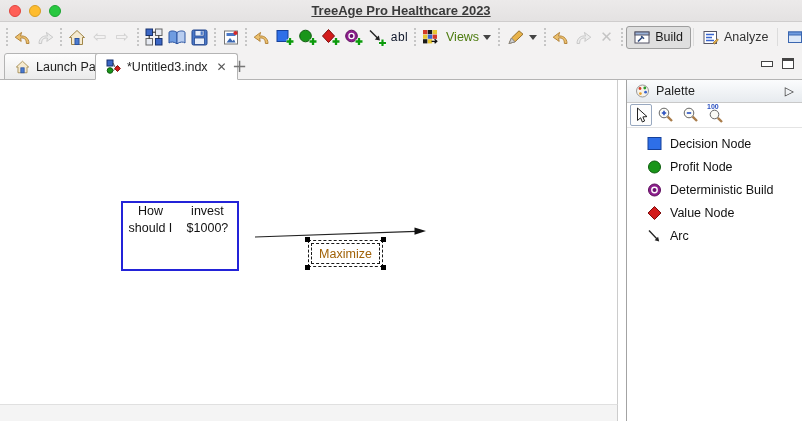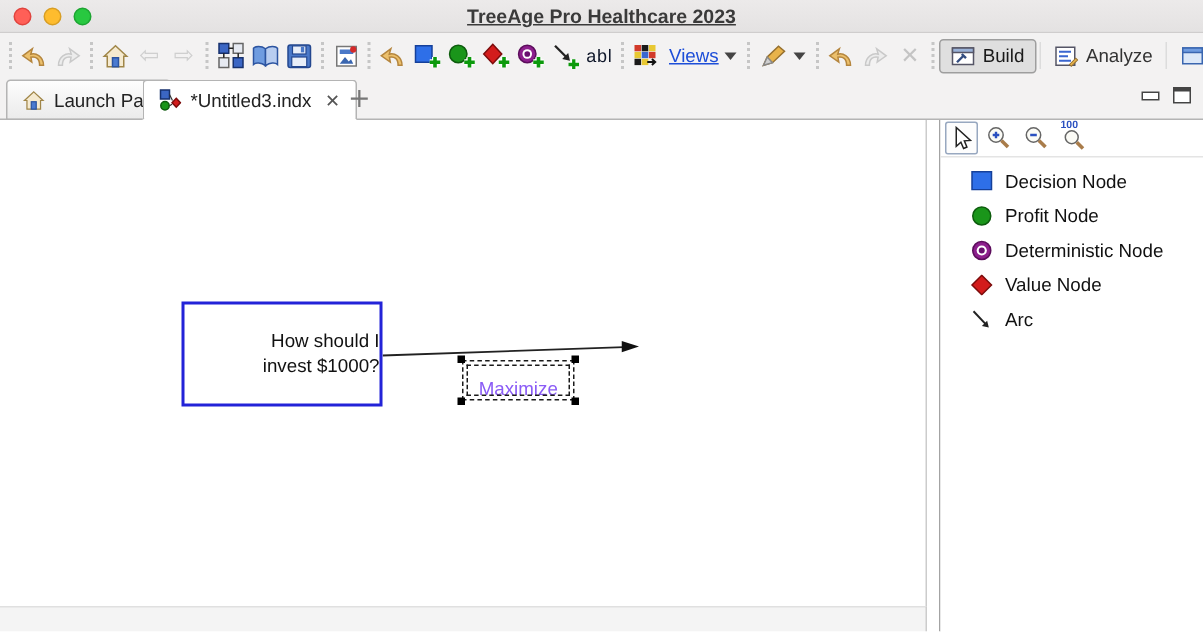--- a/index.html
+++ b/index.html
@@ -17,21 +17,21 @@
   .title { text-align:center; line-height:21px; font-weight:bold; font-size:13px; color:#3a3a3a;text-decoration:underline; }
 
   
   .toolbar { position:absolute; left:0; top:22px; width:802px; height:30px;
     background:#f3f2f2; display:flex; align-items:center; padding:0 0 0 3px; }
   .tsep { width:0; height:18px; border-left:2px dotted #c6c6c6; margin:0 3px; flex:0 0 auto; }
   .tbtn { width:23px; height:24px; display:flex; align-items:center; justify-content:center; flex:0 0 auto; }
   .tbtn .glyph { font-family:"DejaVu Sans", sans-serif; font-size:16px; line-height:1; }
   .glyph.dis { color:#cfcfcf; }
   .abl { color:#0f172a; font-size:12px; letter-spacing:0.5px; padding:0 3px; }
-  .views { display:flex; align-items:center; gap:4px; padding:0 4px; color:#1d4ed8; font-size:12.5px; flex:0 0 auto;text-decoration:underline;}
+  .views { display:flex; align-items:center; gap:4px; padding:0 4px; color:#4d7c0f; font-size:12.5px; flex:0 0 auto;}
   .caret { width:0; height:0; border-left:4px solid transparent; border-right:4px solid transparent; border-top:5px solid #444; display:inline-block; }
   .perspectives { margin-left:auto; display:flex; align-items:center; height:100%; flex:0 0 auto; }
   .persp { display:flex; align-items:center; gap:5px; padding:3px 7px; font-size:12.5px; color:#333; white-space:nowrap; }
   .persp.active { background:#dfdfdf; border:1px solid #9e9e9e; border-radius:3px; color:#1a1a1a; }
   .vsep { width:1px; height:18px; background:#dcdcdc; margin:0 2px; }
 
   
   .tabbar { position:absolute; left:0; top:52px; width:802px; height:28px;
     background:#f3f2f2; border-bottom:1px solid #b4b4b4; }
   .tab { position:absolute; bottom:-1px; height:27px; display:flex; align-items:center; gap:6px;
@@ -46,29 +46,29 @@
   .ic-max { width:12px; height:11px; border:1.4px solid #444; border-top:3px solid #444; background:#fff; }
 
   
   .editor { position:absolute; left:0; top:80px; width:627px; height:341px; background:#fff; }
   .page { position:absolute; left:0; top:0; width:618px; height:324px; background:#fff;
     border-right:1px solid #cccccc; }
   .page-bottom { position:absolute; left:0; top:324px; width:618px; height:17px;
     background:#f4f4f4; border-top:1px solid #e0e0e0; border-right:1px solid #cccccc;}
   .divider { position:absolute; left:626px; top:80px; width:1px; height:341px; background:#a3a3a3; }
 
-  .decision-node { position:absolute; left:121px; top:121px; width:134px; height:70px;
-    background:#fff; border:2.5px solid #2323d8; display:flex; flex-direction:column;
-    align-items:flex-end; justify-content:center; text-align:center; font-size:12.5px;
+  .decision-node { position:absolute; left:121px; top:121px; width:118px; height:70px;
+    background:#fff; border:2.5px solid #2323d8; display:flex; 
+    align-items:flex-start; justify-content:center; text-align:center; font-size:12.5px;
     line-height:17px; color:#111; }
   .arc-svg { position:absolute; left:0; top:0; width:618px; height:324px; }
 
   .arc-label { position:absolute; left:308px; top:160px; width:75px; height:27px;
     background:#fff; border:1.5px dashed #1a1a1a; outline:1px dashed #1a1a1a; outline-offset:-4px;
-    display:flex; align-items:flex-end; justify-content:center; font-size:12.5px; color:#8b5cf6; }
+    display:flex; align-items:center; justify-content:center; font-size:12.5px; color:#a16207; }
   .handle { position:absolute; width:5px; height:5px; background:#000; }
   .h-tl { left:-4px; top:-4px; } .h-tr { right:-4px; top:-4px; }
   .h-bl { left:-4px; bottom:-4px; } .h-br { right:-4px; bottom:-4px; }
 
   .value-node { position:absolute; left:424px; top:110px; width:136px; height:81px; }
   .value-node .vtext { position:absolute; left:0; top:0; width:136px; height:81px;
     display:flex; align-items:center; justify-content:center; font-size:12.5px; color:#111;
     transform:translateX(-7px); }
 
   
@@ -320,20 +320,31 @@
         <span class="handle h-tr"></span>
         <span class="handle h-bl"></span>
         <span class="handle h-br"></span>
       </div>
     </div>
     <div class="page-bottom"></div>
   </div>
   <div class="divider"></div>
 
   <div class="palette">
+    <div class="p-header">
+      <svg width="15" height="14" viewBox="0 0 15 14">
+          <circle cx="7.5" cy="7" r="6" fill="#f7f3ea" stroke="#999"></circle>
+          <circle cx="5" cy="4.5" r="1.4" fill="#d23a2a"></circle>
+          <circle cx="9.8" cy="4" r="1.4" fill="#2a9a2a"></circle>
+          <circle cx="10.6" cy="8.2" r="1.4" fill="#3a66d0"></circle>
+          <circle cx="5.4" cy="9.6" r="1.4" fill="#e8a02a"></circle>
+        </svg>
+      <span>Palette</span>
+      <span class="p-expand">▷</span>
+    </div>
     <div class="p-tools">
       <div class="p-tool selected">
         <svg width="13" height="16" viewBox="0 0 13 16">
             <path d="M2.5 1 L2.5 13.5 L5.6 10.8 L7.4 15 L9.6 14 L7.9 9.9 L12 9.6 Z" fill="#fff" stroke="#222"></path>
           </svg>
       </div>
       <div class="p-tool">
         <svg width="18" height="18" viewBox="0 0 18 18">
             <circle cx="7" cy="7" r="4.8" fill="#fbfbf6" stroke="#666"></circle>
             <line x1="10.6" y1="10.6" x2="15" y2="15" stroke="#a97c4a" stroke-width="2.4"></line>
@@ -367,21 +378,21 @@
             <circle cx="7.5" cy="7" r="6" fill="#1a951a" stroke="#0d5c0d"></circle>
           </svg>
         <span>Profit Node</span>
       </div>
       <div class="p-item">
         <svg width="15" height="14" viewBox="0 0 15 14">
             <circle cx="7.5" cy="7" r="6" fill="#8d1f8d" stroke="#5c0d5c"></circle>
             <circle cx="7.5" cy="7" r="3.4" fill="#fff"></circle>
             <circle cx="7.5" cy="7" r="2" fill="#6a1070"></circle>
           </svg>
-        <span>Deterministic Node</span>
+        <span>Deterministic Build</span>
       </div>
       <div class="p-item">
         <svg width="15" height="14" viewBox="0 0 15 14">
             <path d="M7.5 0.5 L14 7 L7.5 13.5 L1 7 Z" fill="#d31c1c" stroke="#7c0c0c"></path>
           </svg>
         <span>Value Node</span>
       </div>
       <div class="p-item">
         <svg width="15" height="14" viewBox="0 0 15 14">
             <line x1="2" y1="1.5" x2="9.8" y2="9.8" stroke="#222" stroke-width="1.3"></line>

